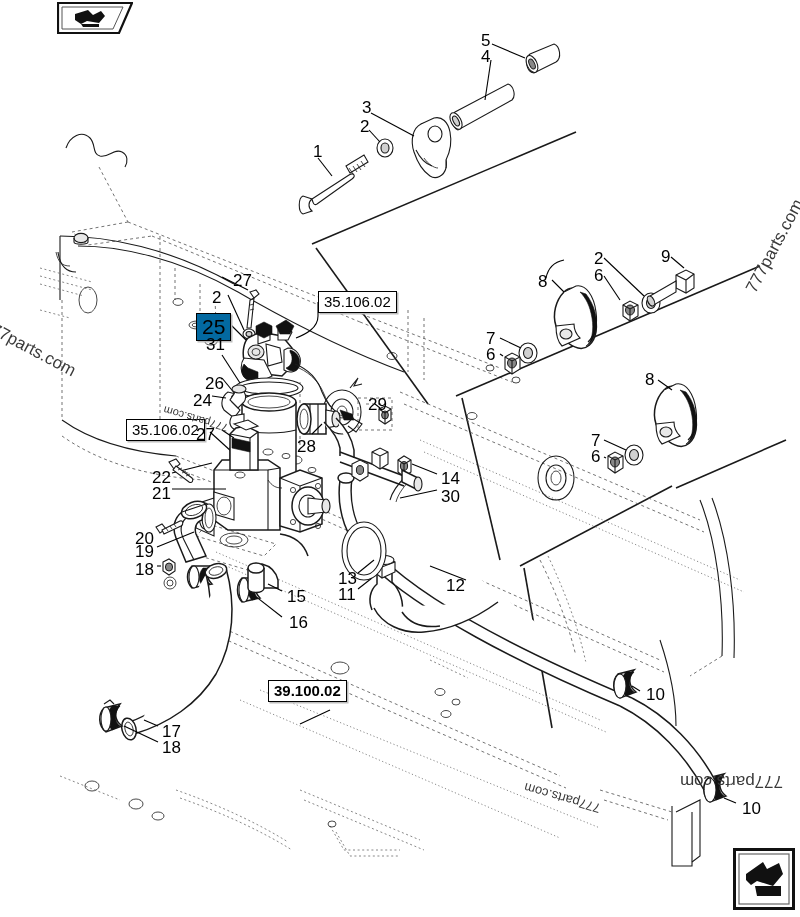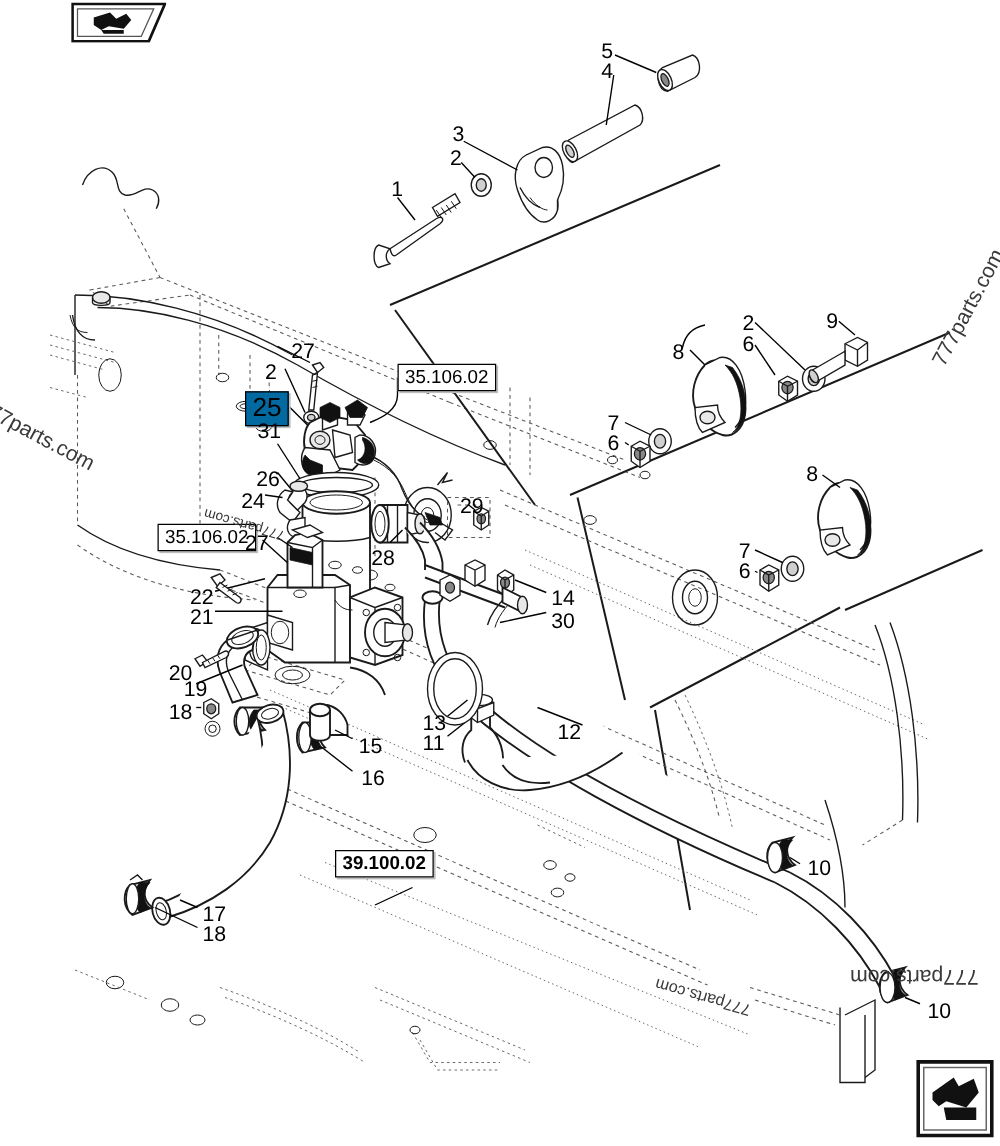--- a/index.html
+++ b/index.html
@@ -624,21 +624,21 @@
   <div class="callout" style="left:486px; top:346px;">6</div>
   <div class="callout" style="left:203px; top:272px;margin-left:30px;">27</div>
   <div class="callout" style="left:212px; top:289px;">2</div>
   <div class="callout" style="left:206px; top:336px;">31</div>
   <div class="callout" style="left:205px; top:375px;">26</div>
   <div class="callout" style="left:193px; top:392px;">24</div>
   <div class="callout" style="left:196px; top:426px;">27</div>
   <div class="callout" style="left:152px; top:469px;">22</div>
   <div class="callout" style="left:152px; top:485px;text-align:center;">21</div>
   <div class="callout" style="left:135px; top:530px;">20</div>
-  <div class="callout" style="left:135px; top:543px;margin-left:12px;">19</div>
+  <div class="callout" style="left:135px; top:543px;">19</div>
   <div class="callout" style="left:135px; top:561px;">18</div>
   <div class="callout" style="left:297px; top:438px;">28</div>
   <div class="callout" style="left:368px; top:396px;">29</div>
   <div class="callout" style="left:441px; top:488px;">30</div>
   <div class="callout" style="left:441px; top:470px;">14</div>
   <div class="callout" style="left:338px; top:570px;">13</div>
   <div class="callout" style="left:338px; top:586px;">11</div>
   <div class="callout" style="left:446px; top:577px;">12</div>
   <div class="callout" style="left:287px; top:588px;">15</div>
   <div class="callout" style="left:289px; top:614px;">16</div>

